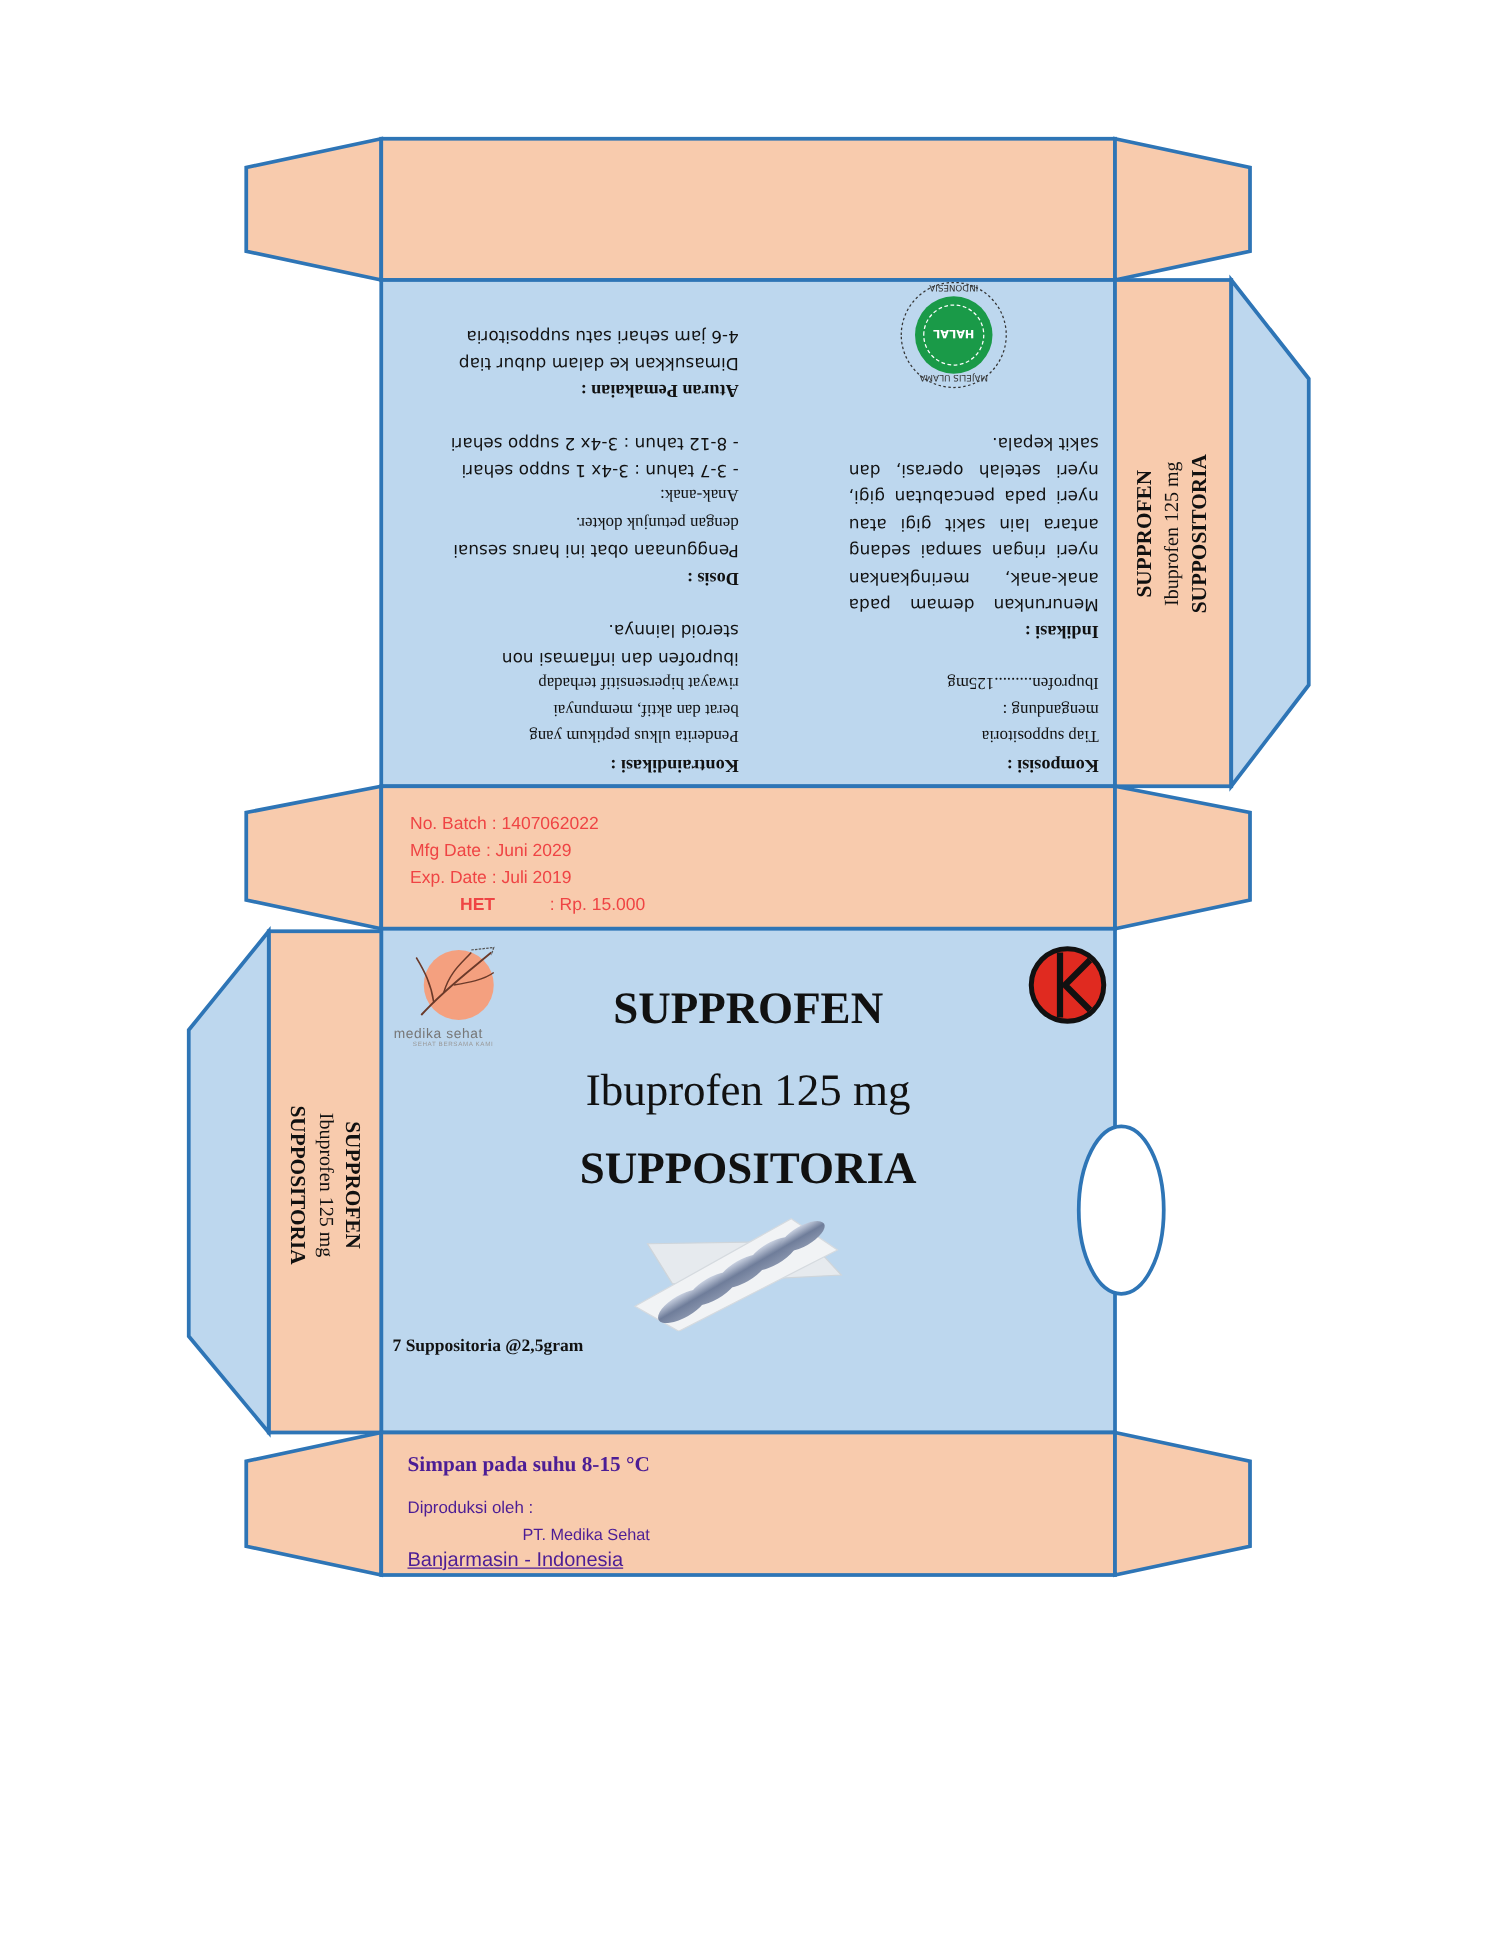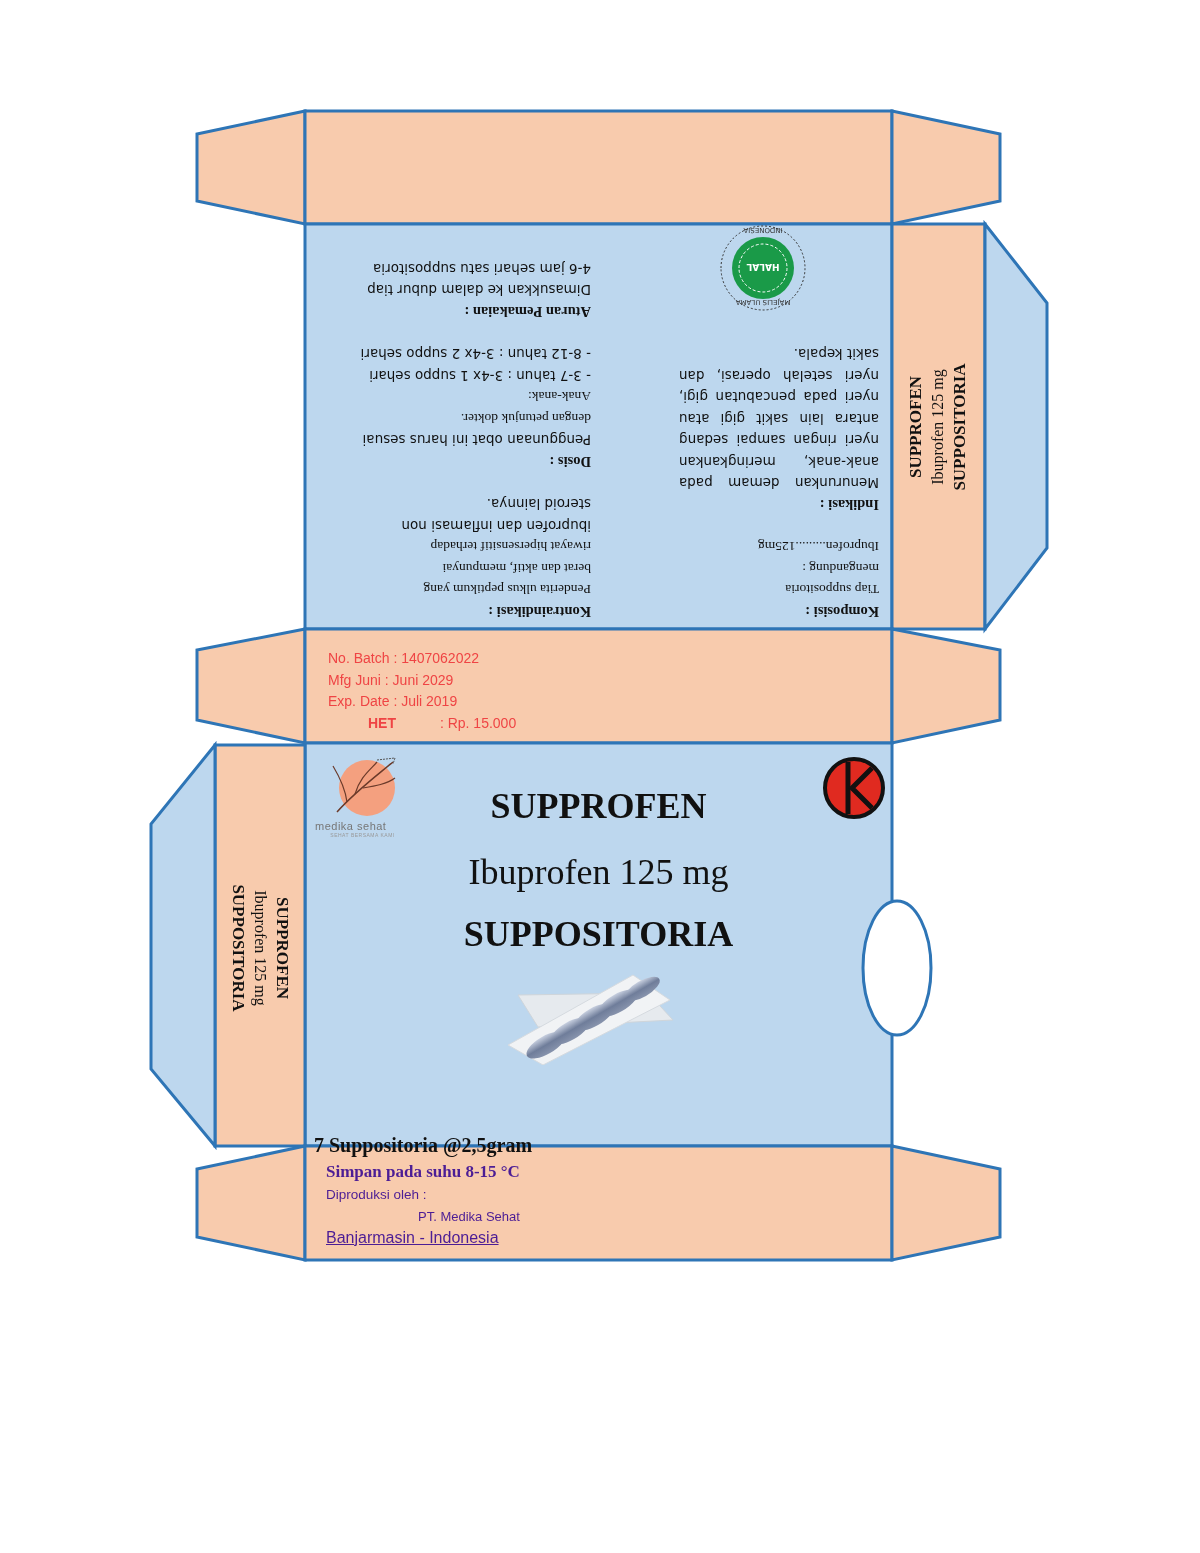--- a/index.html
+++ b/index.html
@@ -118,21 +118,21 @@
   <div class="n">Ibuprofen 125 mg</div>
   <div class="b">SUPPOSITORIA</div>
 </div>
 
 <div class="batch">
   <div>
     <span>No. Batch</span>
     <span>: 1407062022</span>
   </div>
   <div>
-    <span>Mfg Juni</span>
+    <span>Mfg Date</span>
     <span>: Juni 2029</span>
   </div>
   <div>
     <span>Exp. Date</span>
     <span>: Juli 2019</span>
   </div>
   <div>
     <b style="display:inline-block; width:68px;padding-left:40px;">HET</b>
     <span>: Rp. 15.000</span>
   </div>
@@ -177,26 +177,26 @@
     <g fill="url(#pill)">
       <ellipse cx="48" cy="80" rx="22" ry="9" transform="rotate(-30 48 80)"></ellipse>
       <ellipse cx="72" cy="66" rx="22" ry="9" transform="rotate(-30 72 66)"></ellipse>
       <ellipse cx="96" cy="52" rx="22" ry="9" transform="rotate(-30 96 52)"></ellipse>
       <ellipse cx="120" cy="38" rx="22" ry="9" transform="rotate(-30 120 38)"></ellipse>
       <ellipse cx="144" cy="24" rx="20" ry="8" transform="rotate(-30 144 24)"></ellipse>
     </g>
   </svg>
 </div>
 
-<div class="abs serif" style="left:314px; top:1134px; font-size:20px; font-weight:bold; color:#111;">7 Suppositoria @2,5gram</div>
+<div class="abs serif" style="left:314px; top:1070px; font-size:14px; font-weight:bold; color:#111;">7 Suppositoria @2,5gram</div>
 
 <div class="side-text" style="left:260px; top:948px; transform:translate(-50%,-50%) rotate(90deg);">
   <div class="b">SUPPROFEN</div>
   <div class="n">Ibuprofen 125 mg</div>
   <div class="b">SUPPOSITORIA</div>
 </div>
 
 <div class="bottom-info">
   <div class="serif" style="font-size:17px; font-weight:bold; line-height:24px;">Simpan pada suhu 8-15 °C</div>
-  <div style="font-size:13.5px; line-height:21.5px;">Diproduksi oleh :</div>
+  <div style="font-size:13.5px; line-height:21.5px;margin-top:11px;">Diproduksi oleh :</div>
   <div style="font-size:13px; line-height:21.5px;text-align:right;">PT. Medika Sehat</div>
   <div style="font-size:16px; line-height:21.5px;text-decoration:underline;">Banjarmasin - Indonesia</div>
 </div>
 
 </body></html>

